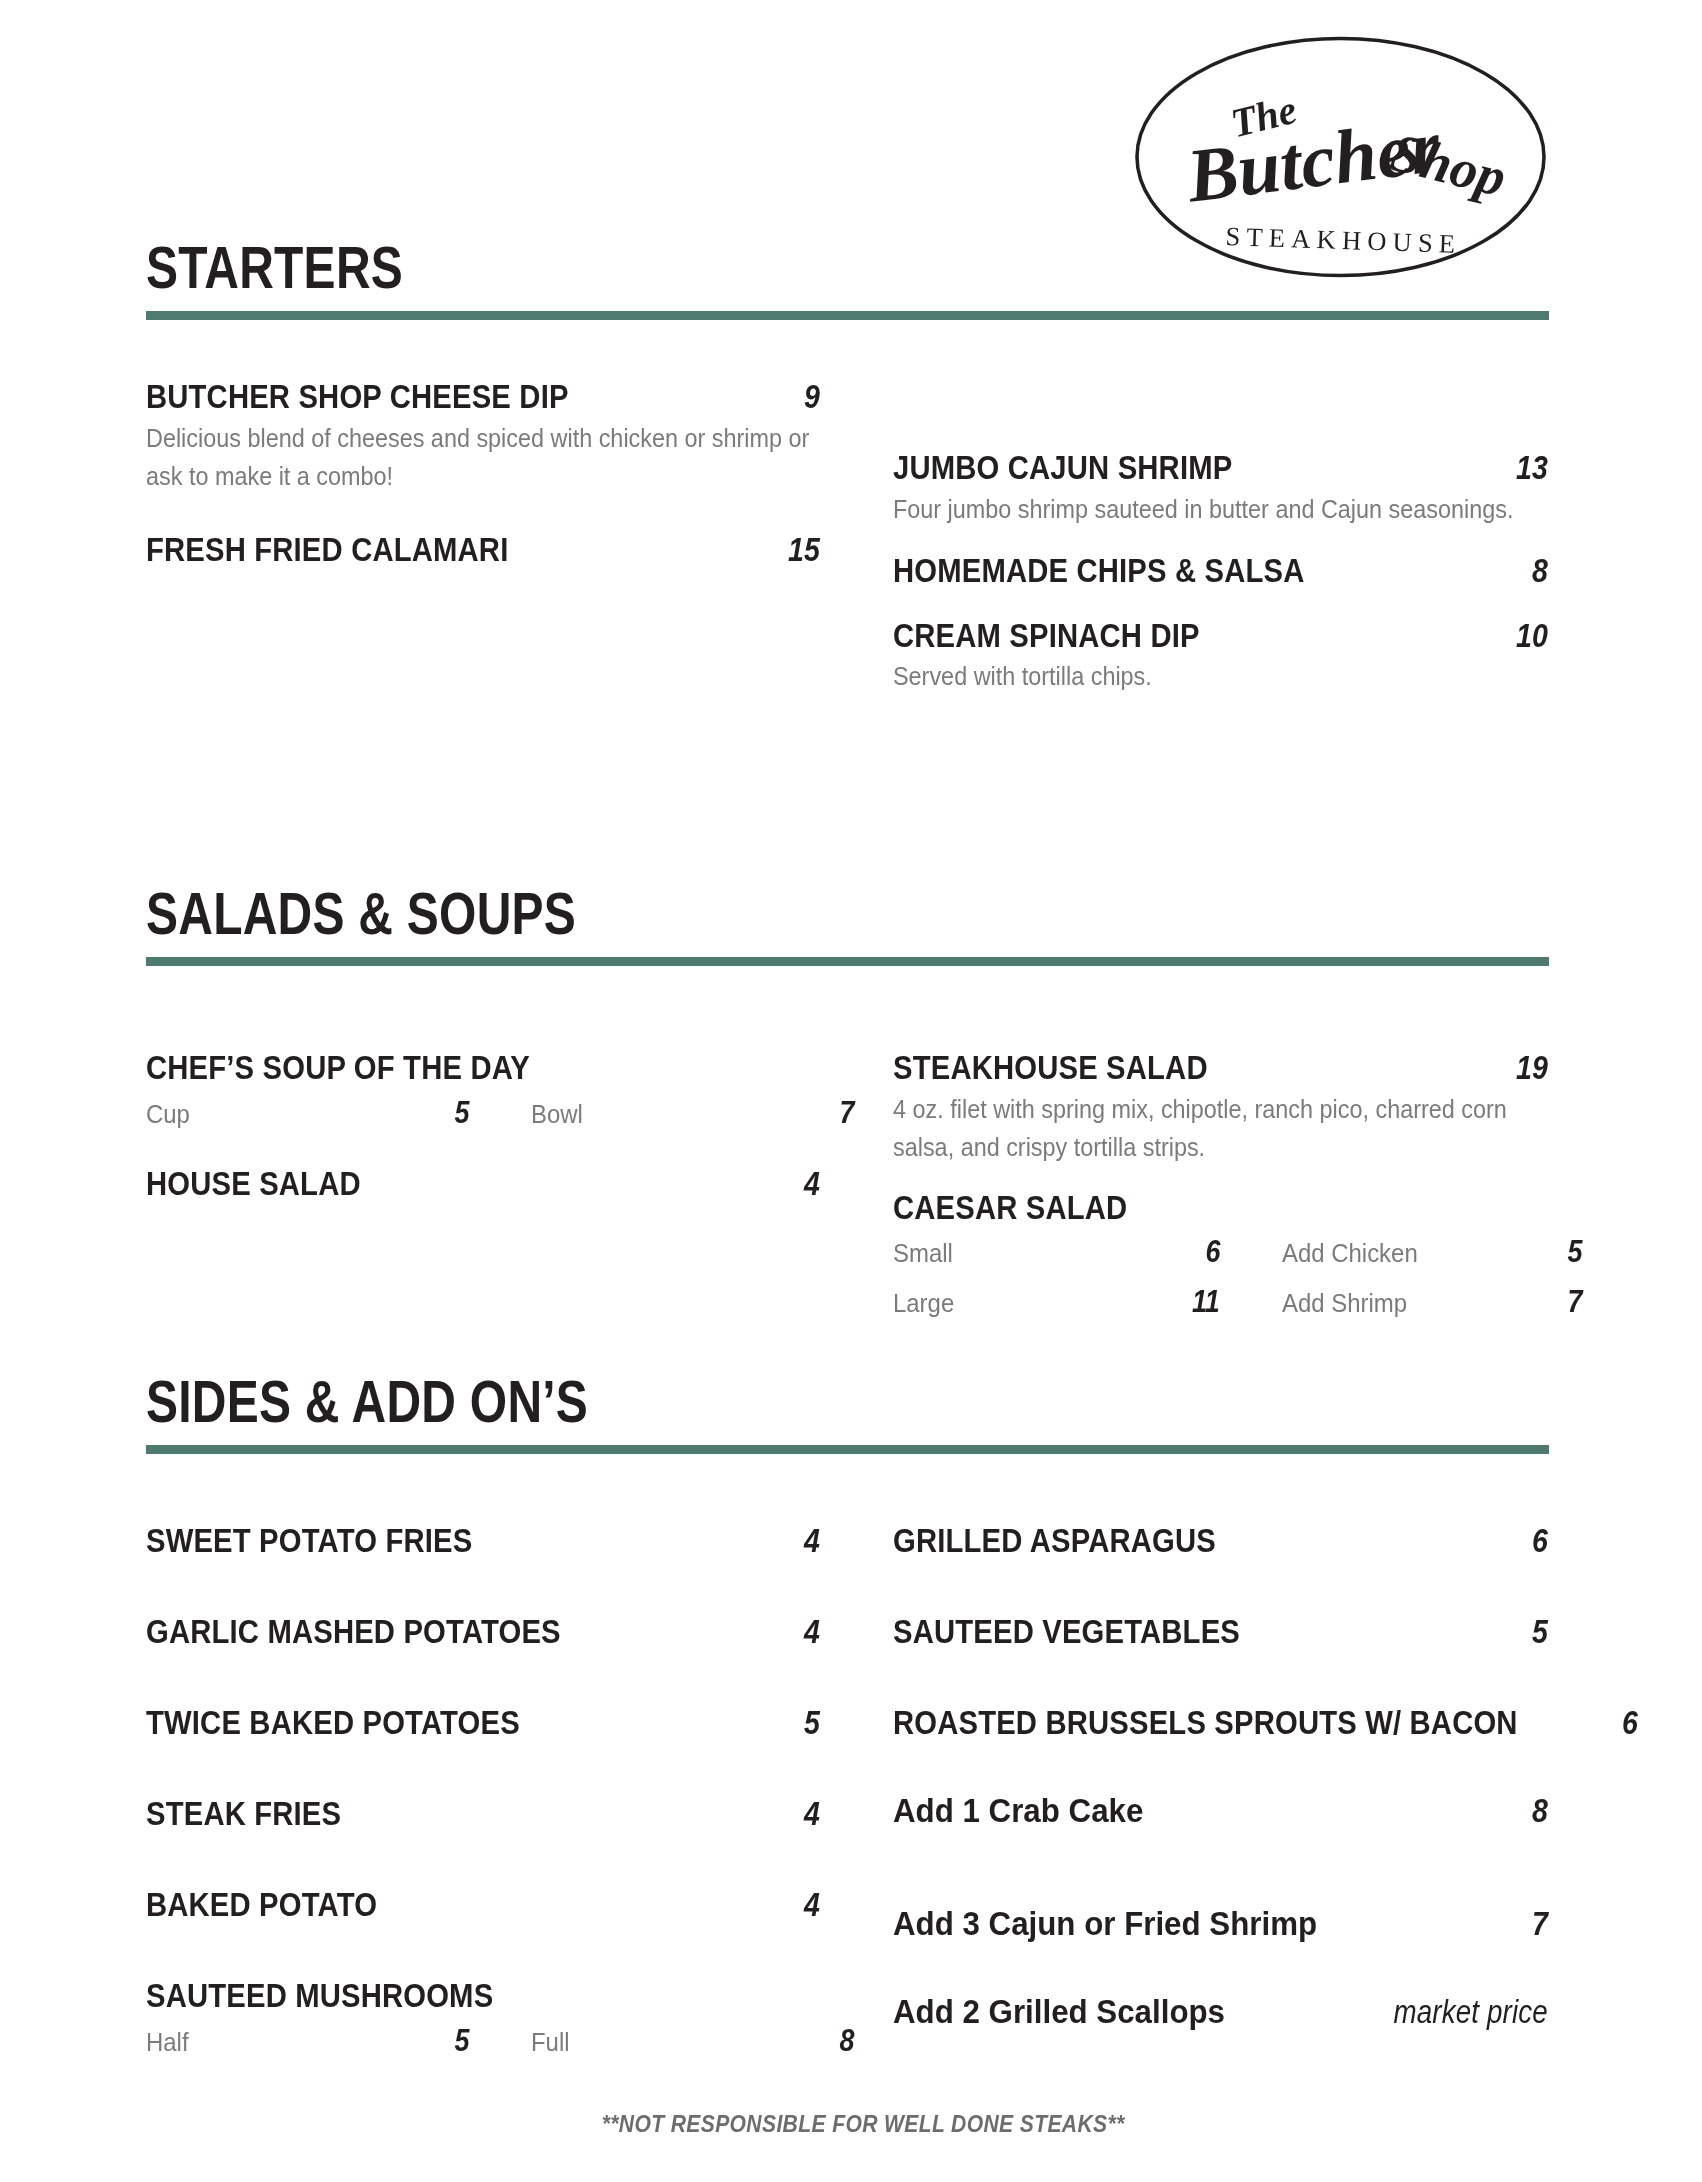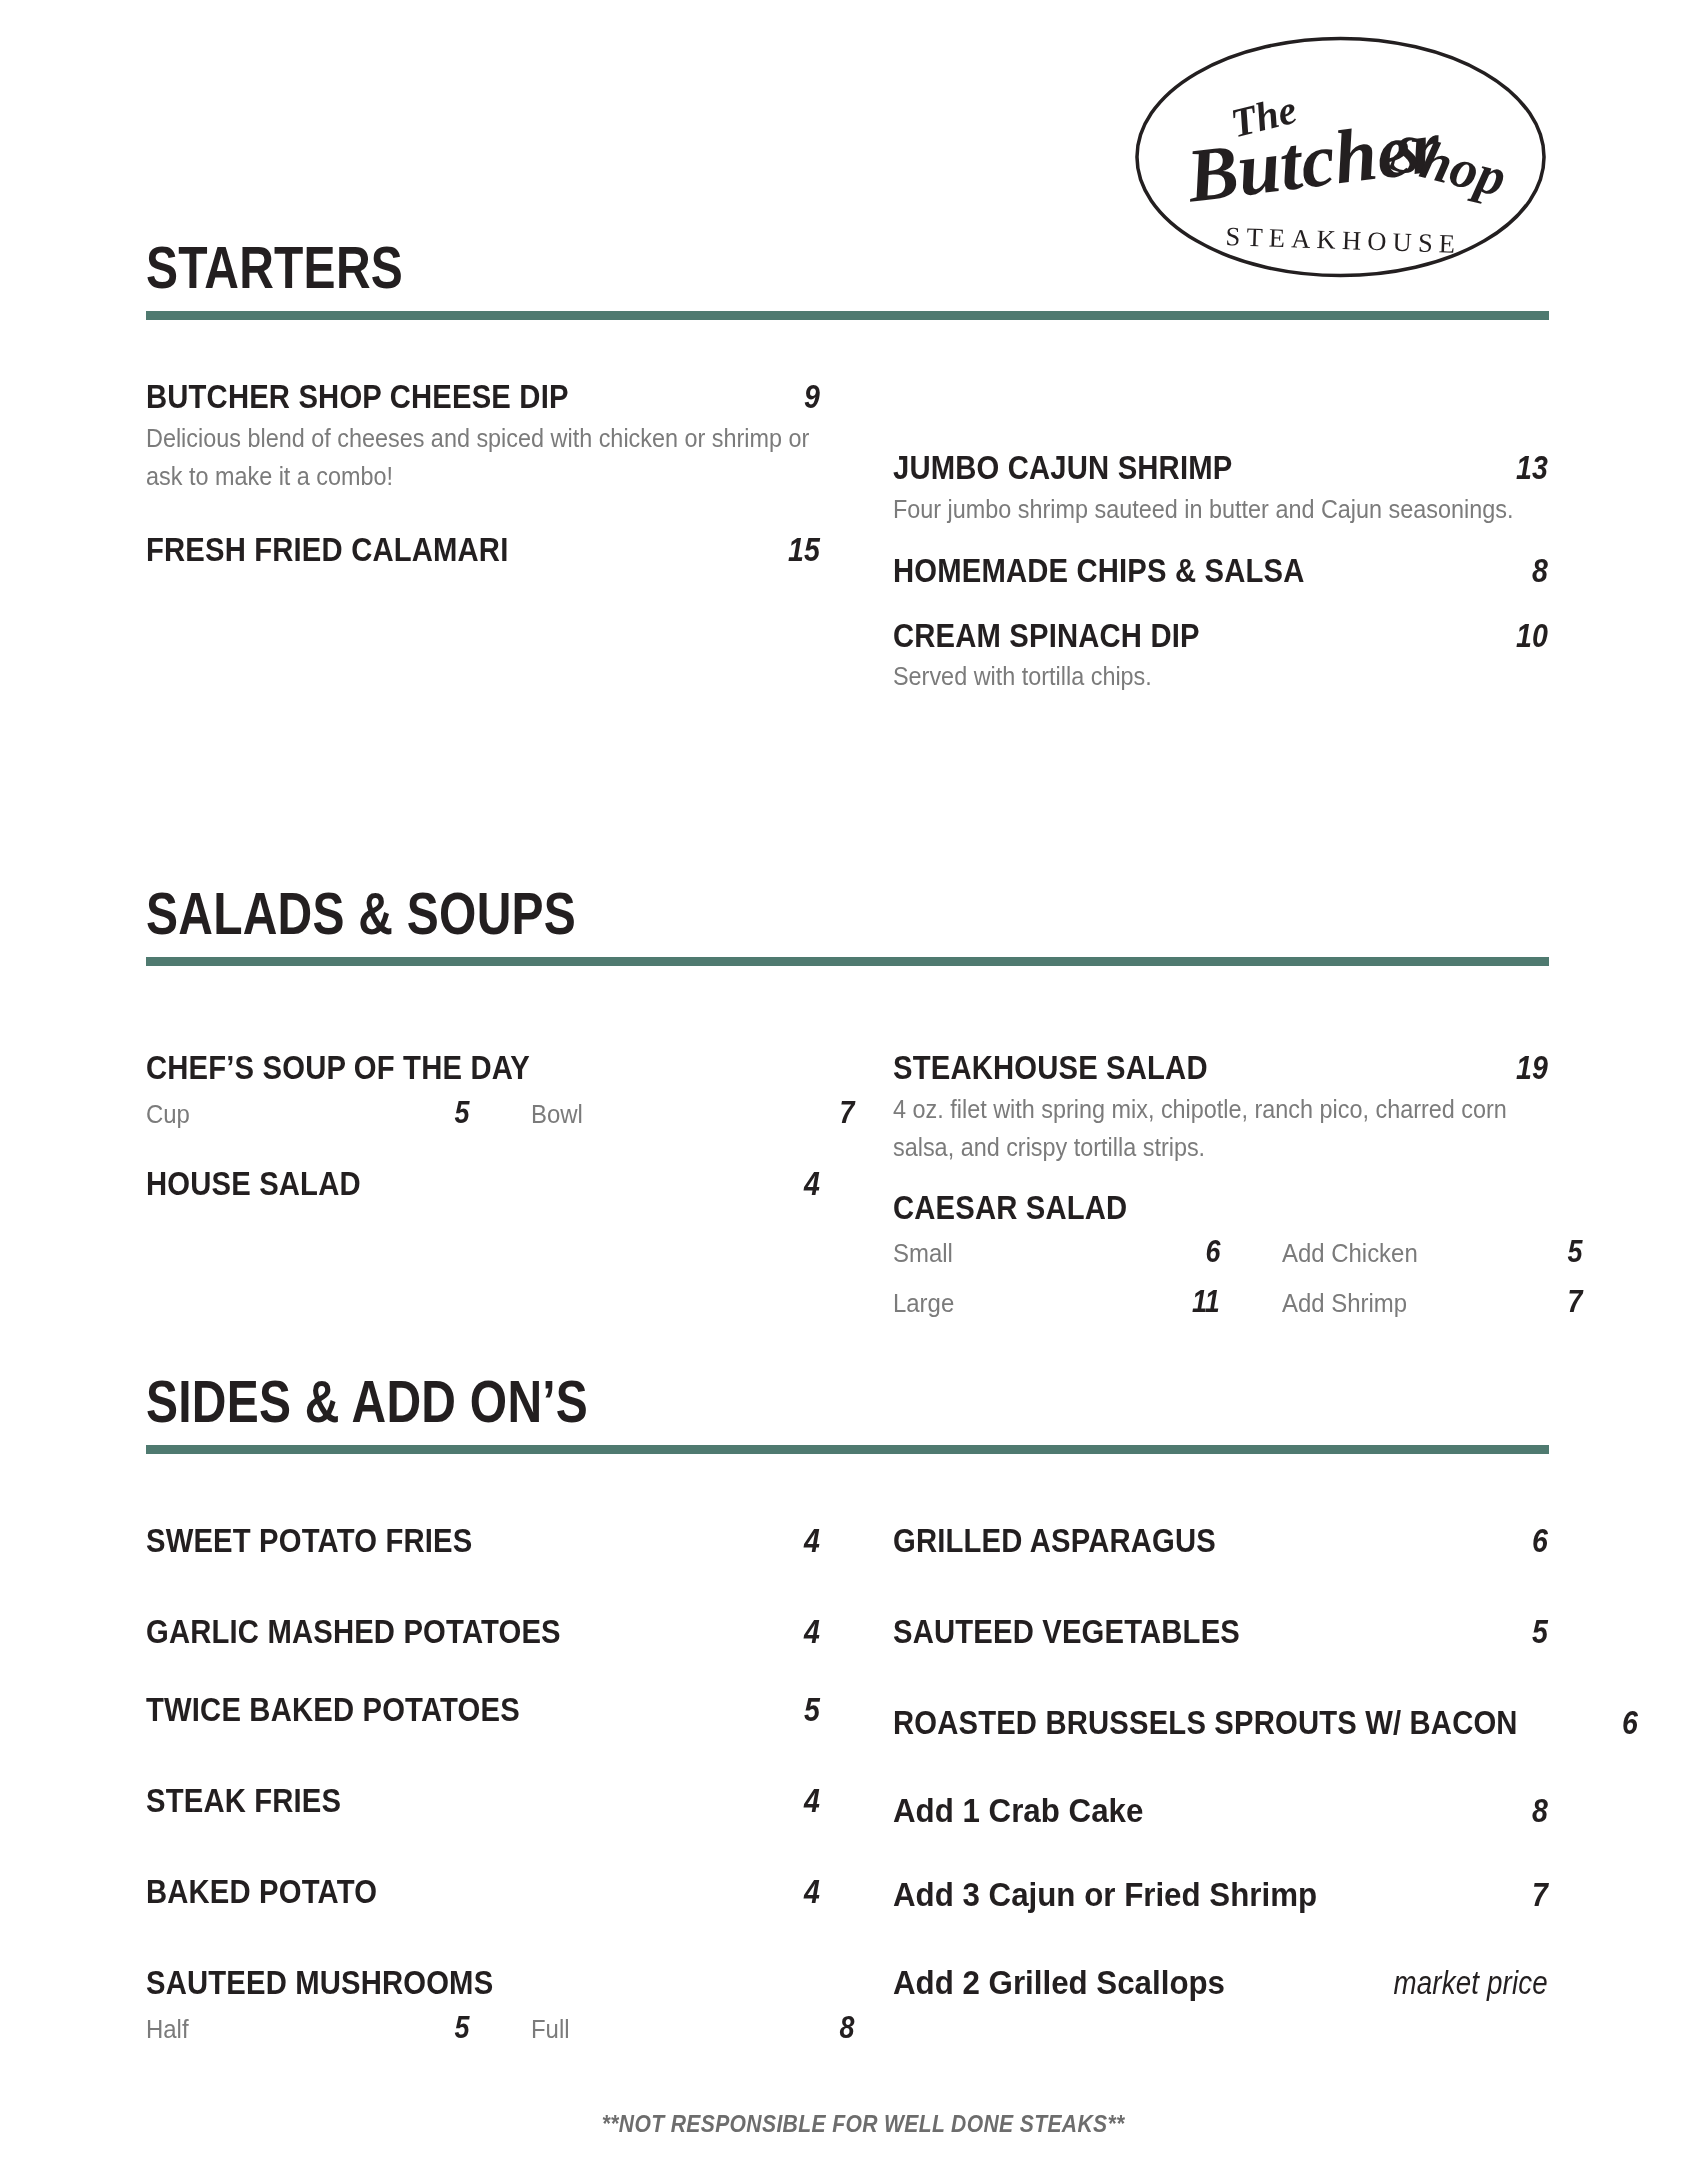--- a/index.html
+++ b/index.html
@@ -351,21 +351,21 @@
             <span class="item-name">SWEET POTATO FRIES</span>
             <span class="price">4</span>
           </div>
         </div>
         <div class="block" style="margin-top:53px;">
           <div class="item">
             <span class="item-name">GARLIC MASHED POTATOES</span>
             <span class="price">4</span>
           </div>
         </div>
-        <div class="block" style="margin-top:40px;">
+        <div class="block" style="margin-top:53px;">
           <div class="item">
             <span class="item-name">TWICE BAKED POTATOES</span>
             <span class="price">5</span>
           </div>
         </div>
         <div class="block" style="margin-top:53px;">
           <div class="item">
             <span class="item-name">STEAK FRIES</span>
             <span class="price">4</span>
           </div>
@@ -412,21 +412,21 @@
             <span class="item-name">ROASTED BRUSSELS SPROUTS W/ BACON</span>
             <span class="price">6</span>
           </div>
         </div>
         <div class="block" style="margin-top:50px;">
           <div class="item">
             <span class="item-name mixed">Add 1 Crab Cake</span>
             <span class="price">8</span>
           </div>
         </div>
-        <div class="block" style="margin-top:46px;">
+        <div class="block" style="margin-top:75px;">
           <div class="item">
             <span class="item-name mixed">Add 3 Cajun or Fried Shrimp</span>
             <span class="price">7</span>
           </div>
         </div>
         <div class="block" style="margin-top:50px;">
           <div class="item">
             <span class="item-name mixed">Add 2 Grilled Scallops</span>
             <span class="price mp">market price</span>
           </div>

